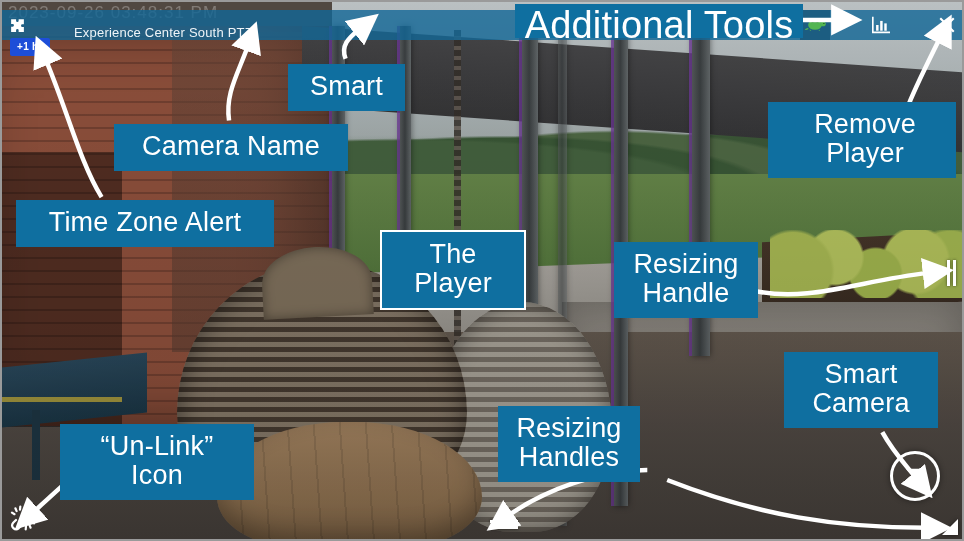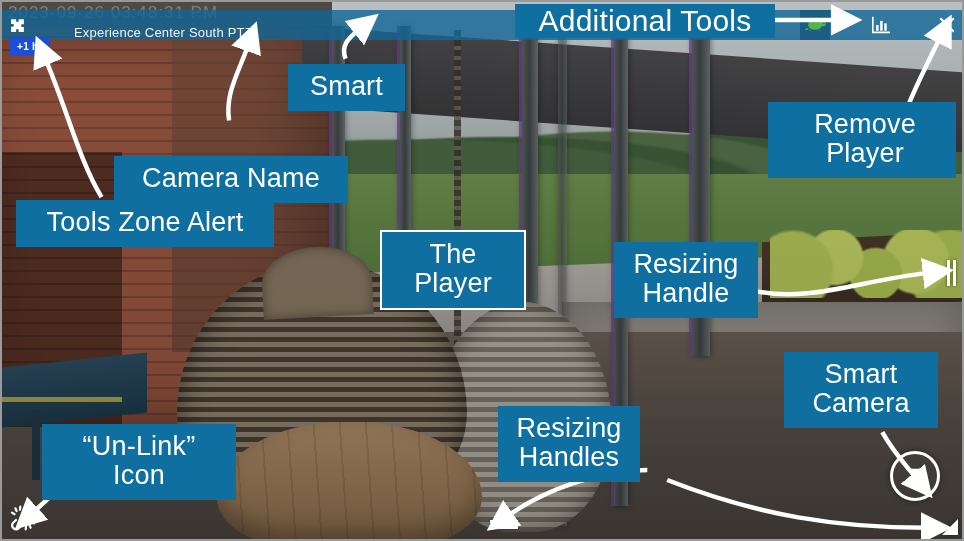--- a/index.html
+++ b/index.html
@@ -499,39 +499,39 @@
       <path d="M884,432 C895,452 905,462 918,478"></path>
 
       <path d="M648,470 C600,470 545,490 508,516"></path>
 
       <path d="M668,480 C760,516 840,528 928,528"></path>
 
       <path d="M108,455 C84,462 60,486 32,512"></path>
     </g>
   </svg>
 
-  <div class="callout" style="left:513px; top:2px; width:260px; height:34px; padding:1px 8px 0; font-size:30px;">Additional Tools</div>
+  <div class="callout" style="left:513px; top:2px; width:288px; height:34px; padding:1px 8px 0; font-size:38px;">Additional Tools</div>
 
   <div class="callout" style="left:286px; top:62px; width:117px;">Smart</div>
 
-  <div class="callout" style="left:112px; top:122px; width:234px;margin-top:32px;">Camera Name</div>
-
-  <div class="callout" style="left:14px; top:198px; width:258px;">Tools Zone Alert</div>
+  <div class="callout" style="left:112px; top:122px; width:234px;">Camera Name</div>
+
+  <div class="callout" style="left:14px; top:198px; width:258px;">Time Zone Alert</div>
 
   <div class="callout" style="left:766px; top:100px; width:188px;padding-left:20px;">Remove
 Player</div>
 
   <div class="callout" style="left:378px; top:228px; width:146px; border:2px solid #fff;">The
 Player</div>
 
   <div class="callout" style="left:612px; top:240px; width:144px;">Resizing
 Handle</div>
 
   <div class="callout" style="left:782px; top:350px; width:154px;">Smart
 Camera</div>
 
   <div class="callout" style="left:496px; top:404px; width:142px;">Resizing
 Handles</div>
 
-  <div class="callout" style="left:40px; top:422px; width:194px;">“Un-Link”
+  <div class="callout" style="left:58px; top:422px; width:194px;">“Un-Link”
 Icon</div>
 
 </div>
 
 </body></html>

